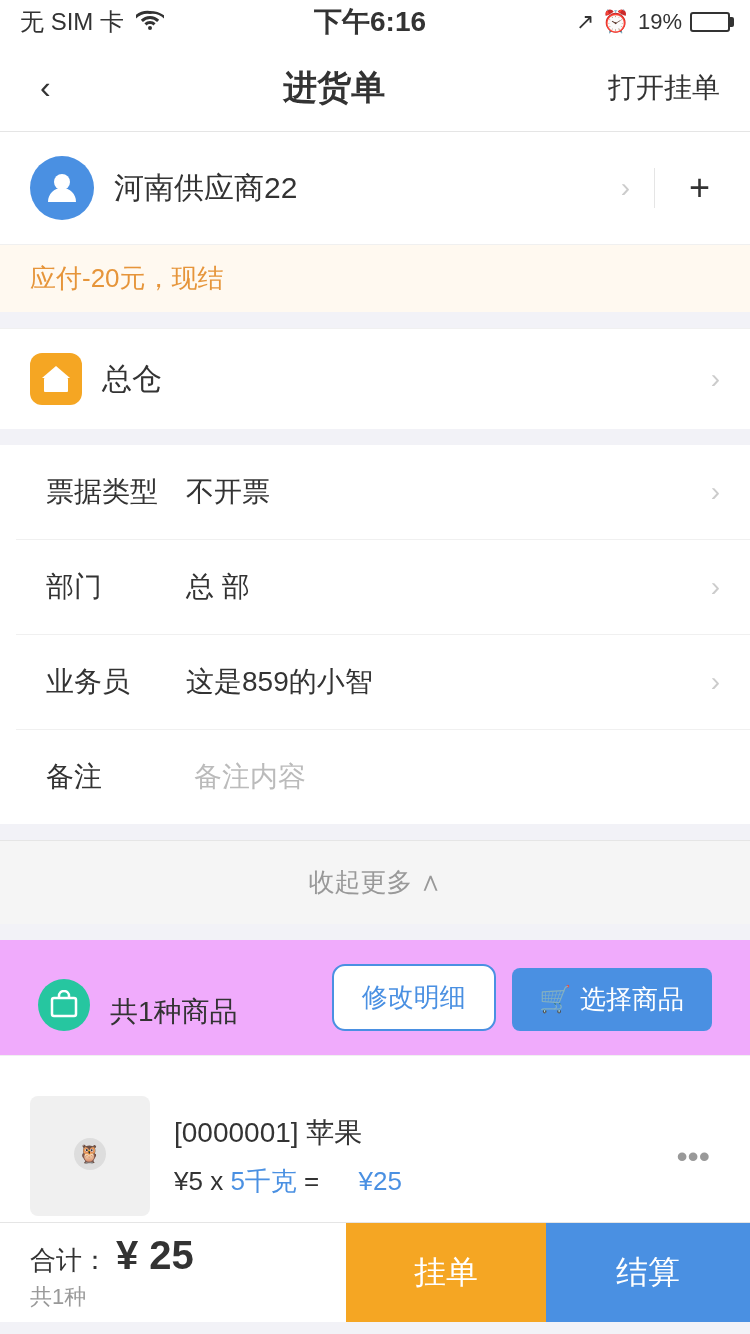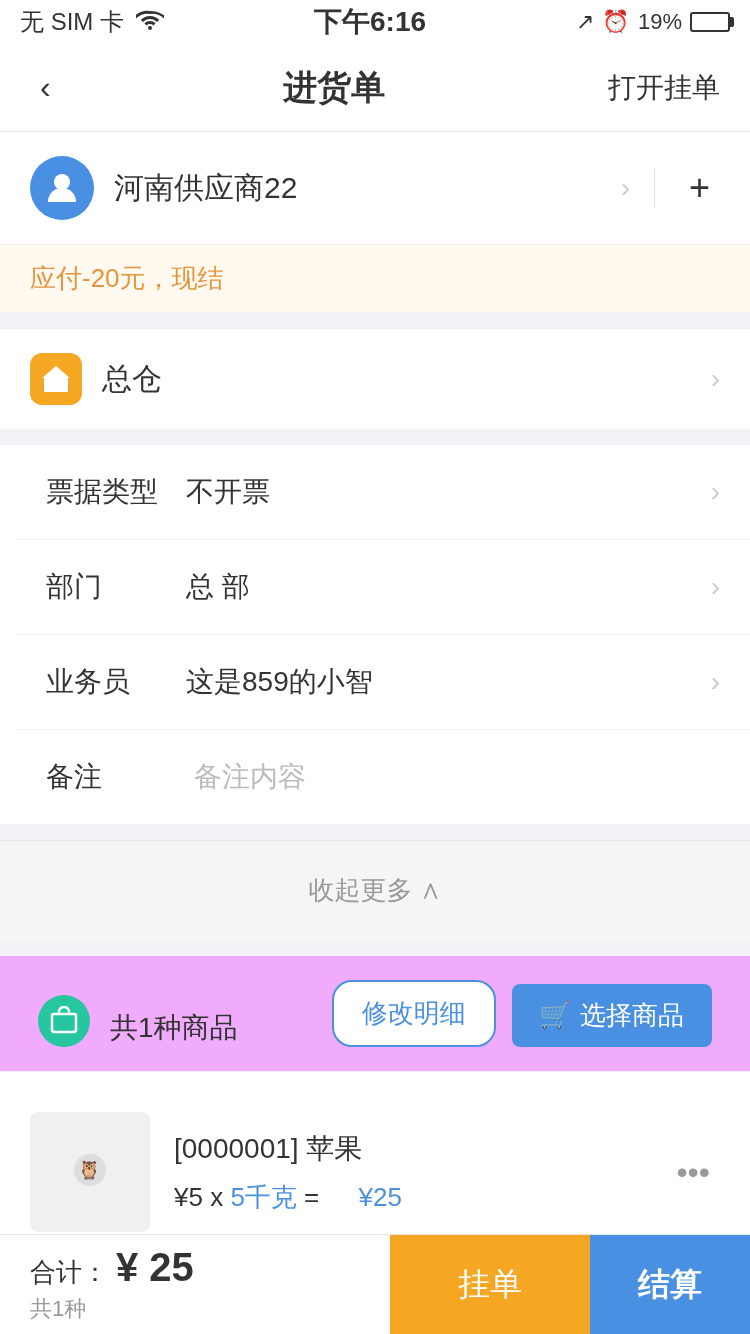--- a/index.html
+++ b/index.html
@@ -165,21 +165,21 @@
       padding-left: 20px;
     }
     .form-placeholder {
       color: #bbb;
     }
 
     
     .collapse-row {
       background: #f5f5f5;
       text-align: center;
-      padding: 32px;
+      padding: 24px;
       color: #999;
       font-size: 26px;
       border-top: 1px solid #e5e5e5;
     }
 
     
     .product-header {
       background: #f0abfc;
       display: flex;
       align-items: flex-end;
@@ -195,21 +195,21 @@
     .product-count-text {
       flex: 1;
       font-size: 28px;
       color: #333;
     }
     .btn-outline {
       border: 2px solid #4a90e2;
       color: #4a90e2;
       background: #fff;
       padding: 14px 28px;
-      border-radius: 20px;
+      border-radius: 13px;
       font-size: 26px;
       cursor: pointer;
       margin-right: 16px;
     }
     .btn-solid-blue {
       background: #4a90e2;
       color: #fff;
       border: none;
       padding: 14px 28px;
       border-radius: 8px;
@@ -248,21 +248,21 @@
     .price-total { color: #4a90e2; margin-left: 32px; }
     .product-more {
       color: #999;
       font-size: 32px;
       padding: 0 10px;
     }
 
     
     .footer {
       position: fixed;
-      bottom: 0;
+      bottom: 12px;
       left: 0;
       width: 750px;
       height: 100px;
       display: flex;
       align-items: stretch;
       background: #fff;
       border-top: 1px solid #e5e5e5;
     }
     .footer-total {
       flex: 1;
@@ -295,25 +295,25 @@
       color: #fff;
       font-size: 32px;
       font-weight: 500;
       display: flex;
       align-items: center;
       justify-content: center;
       cursor: pointer;
       border: none;
     }
     .btn-checkout {
-      width: 160px;
+      width: 204px;
       background: #4a90e2;
       color: #fff;
       font-size: 32px;
-      font-weight: 700;
+      font-weight: 400;
       display: flex;
       align-items: center;
       justify-content: center;
       cursor: pointer;
       border: none;
     }
 
     .spacer { height: 116px; }
   </style>
 </head>

